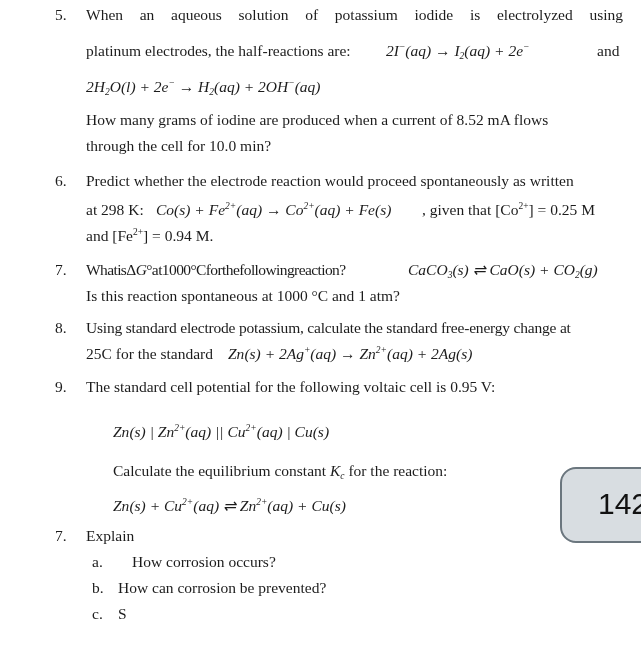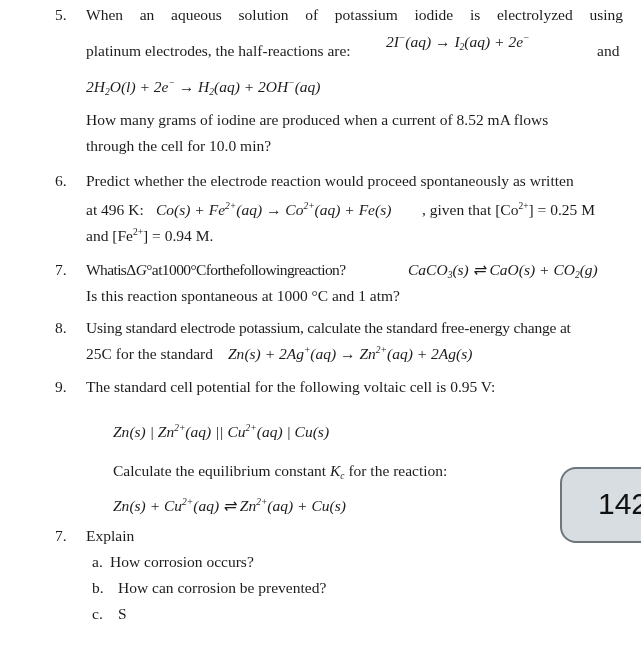--- a/index.html
+++ b/index.html
@@ -26,29 +26,29 @@
   }
 </style>
 </head>
 <body>
 
 <span class="num" style="top:6px">5.</span>
 <span class="abs" style="left:86px;top:6px;width:537px">
     <span class="just">When an aqueous solution of potassium iodide is electrolyzed using</span>
   </span>
 <span class="abs" style="left:86px;top:42px">platinum electrodes, the half-reactions are:</span>
-<span class="abs math" style="left:386px;top:33px">2<i>I</i><sup>−</sup>(<i>aq</i>) → <i>I</i><sub>2</sub>(<i>aq</i>) + 2<i>e</i><sup>−</sup></span>
+<span class="abs math" style="left:386px;top:42px">2<i>I</i><sup>−</sup>(<i>aq</i>) → <i>I</i><sub>2</sub>(<i>aq</i>) + 2<i>e</i><sup>−</sup></span>
 <span class="abs" style="left:597px;top:42px">and</span>
 <span class="abs math" style="left:86px;top:78px">2<i>H</i><sub>2</sub><i>O</i>(<i>l</i>) + 2<i>e</i><sup>−</sup> → <i>H</i><sub>2</sub>(<i>aq</i>) + 2<i>OH</i><sup>−</sup>(<i>aq</i>)</span>
 <span class="abs" style="left:86px;top:111px">How many grams of iodine are produced when a current of 8.52 mA flows</span>
 <span class="abs" style="left:86px;top:137px">through the cell for 10.0 min?</span>
 
 <span class="num" style="top:172px">6.</span>
 <span class="abs" style="left:86px;top:172px">Predict whether the electrode reaction would proceed spontaneously as written</span>
-<span class="abs" style="left:86px;top:201px">at 496 K:</span>
+<span class="abs" style="left:86px;top:201px">at 298 K:</span>
 <span class="abs math" style="left:156px;top:201px"><i>Co</i>(<i>s</i>) + <i>Fe</i><sup>2+</sup>(<i>aq</i>) → <i>Co</i><sup>2+</sup>(<i>aq</i>) + <i>Fe</i>(<i>s</i>)</span>
 <span class="abs" style="left:422px;top:201px">, given that [Co<sup>2+</sup>] = 0.25 M</span>
 <span class="abs" style="left:86px;top:227px">and [Fe<sup>2+</sup>] = 0.94 M.</span>
 
 <span class="num" style="top:261px">7.</span>
 <span class="abs" style="left:86px;top:261px;letter-spacing:-0.6px">WhatisΔ<i>G</i>°at1000°Cforthefollowingreaction?</span>
 <span class="abs math" style="left:408px;top:261px"><i>CaCO</i><sub>3</sub>(<i>s</i>) ⇌ <i>CaO</i>(<i>s</i>) + <i>CO</i><sub>2</sub>(<i>g</i>)</span>
 <span class="abs" style="left:86px;top:287px">Is this reaction spontaneous at 1000 °C and 1 atm?</span>
 
 <span class="num" style="top:319px">8.</span>
@@ -58,21 +58,21 @@
 
 <span class="num" style="top:378px">9.</span>
 <span class="abs" style="left:86px;top:378px">The standard cell potential for the following voltaic cell is 0.95 V:</span>
 <span class="abs math" style="left:113px;top:423px"><i>Zn</i>(<i>s</i>) | <i>Zn</i><sup>2+</sup>(<i>aq</i>) || <i>Cu</i><sup>2+</sup>(<i>aq</i>) | <i>Cu</i>(<i>s</i>)</span>
 <span class="abs" style="left:113px;top:462px">Calculate the equilibrium constant <i>K</i><sub><i>c</i></sub> for the reaction:</span>
 <span class="abs math" style="left:113px;top:497px"><i>Zn</i>(<i>s</i>) + <i>Cu</i><sup>2+</sup>(<i>aq</i>) ⇌ <i>Zn</i><sup>2+</sup>(<i>aq</i>) + <i>Cu</i>(<i>s</i>)</span>
 
 <span class="num" style="top:527px">7.</span>
 <span class="abs" style="left:86px;top:527px">Explain</span>
 <span class="abs" style="left:92px;top:553px">a.</span>
-<span class="abs" style="left:110px;top:553px">How corrosion occurs?</span>
+<span class="abs" style="left:132px;top:553px">How corrosion occurs?</span>
 <span class="abs" style="left:92px;top:579px">b.</span>
 <span class="abs" style="left:118px;top:579px">How can corrosion be prevented?</span>
 <span class="abs" style="left:92px;top:605px">c.</span>
 <span class="abs" style="left:118px;top:605px">S</span>
 
 <div class="badge">
   <span>142</span>
 </div>
 
 </body></html>

